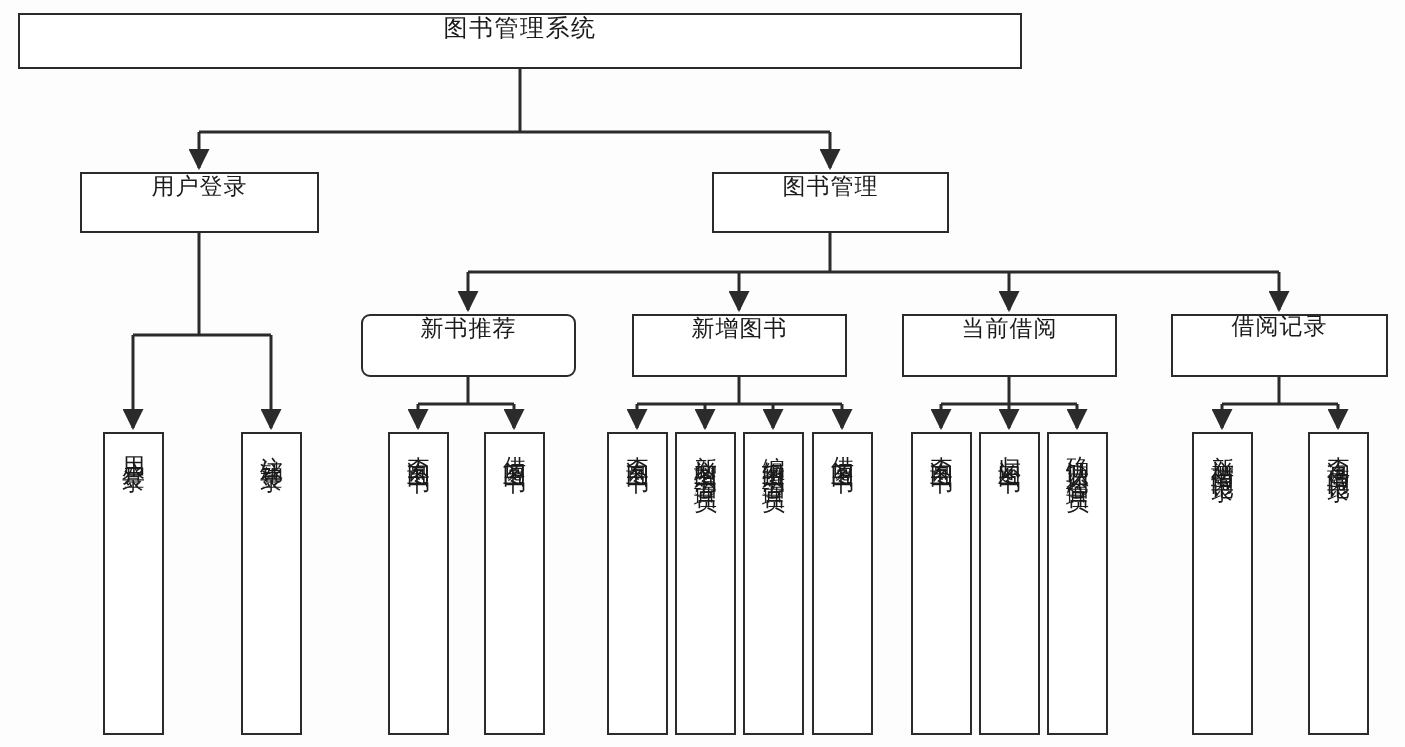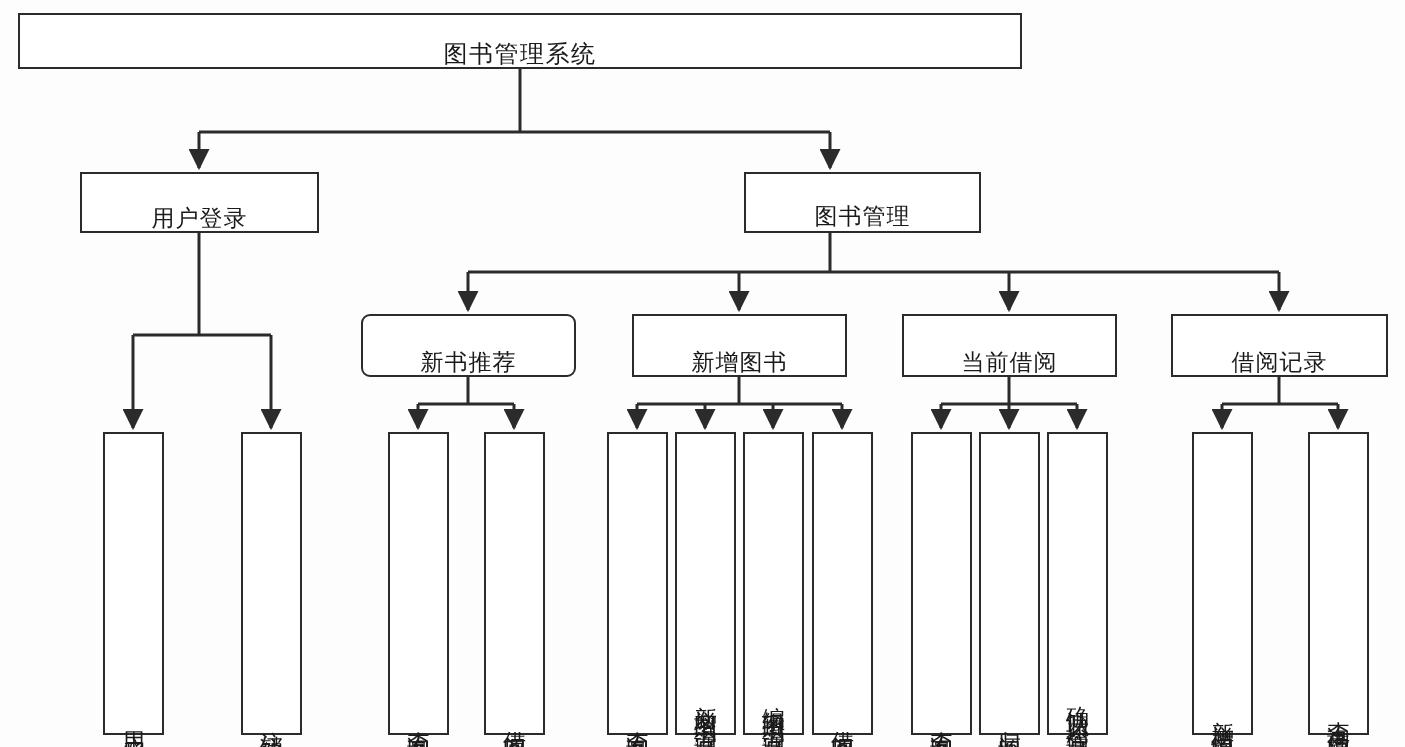--- a/index.html
+++ b/index.html
@@ -24,21 +24,21 @@
     top: 0;
     width: 1405px;
     height: 747px;
   }
   .node {
     position: absolute;
     box-sizing: border-box;
     border: 2.5px solid #2b2b2b;
     background: #ffffff;
     display: flex;
-    align-items: flex-end;
+    align-items: flex-start;
     justify-content: center;
     color: #1a1a1a;
   }
   .node-h .node-label {
     font-size: 23px;
     letter-spacing: 1px;
     line-height: 1.1;
     white-space: nowrap;
   }
   .node-root .node-label {
@@ -122,34 +122,34 @@
     </g>
   </svg>
 
   <div class="node node-h node-root" style="left:18px; top:13px; width:1004px; height:56px;">
     <span class="node-label">图书管理系统</span>
   </div>
 
   <div class="node node-h" style="left:80px; top:172px; width:239px; height:61px;">
     <span class="node-label">用户登录</span>
   </div>
-  <div class="node node-h" style="left:744px; top:172px; width:237px; height:61px;font-family:Liberation Mono, monospace;">
+  <div class="node node-h" style="left:712px; top:172px; width:237px; height:61px;">
     <span class="node-label">图书管理</span>
   </div>
 
   <div class="node node-h" style="left:361px; top:314px; width:215px; height:63px;border-radius:9px;">
     <span class="node-label">新书推荐</span>
   </div>
   <div class="node node-h" style="left:632px; top:314px; width:215px; height:63px;">
     <span class="node-label">新增图书</span>
   </div>
   <div class="node node-h" style="left:902px; top:314px; width:215px; height:63px;">
     <span class="node-label">当前借阅</span>
   </div>
-  <div class="node node-h" style="left:1171px; top:314px; width:217px; height:63px;">
+  <div class="node node-h" style="left:1171px; top:314px; width:217px; height:63px;font-family:Liberation Mono, monospace;">
     <span class="node-label">借阅记录</span>
   </div>
 
   <div class="node node-v" style="left:103px; top:432px; width:61px; height:303px;">
     <span class="node-label">用户登录</span>
   </div>
   <div class="node node-v" style="left:241px; top:432px; width:61px; height:303px;">
     <span class="node-label">注销登录</span>
   </div>
 

